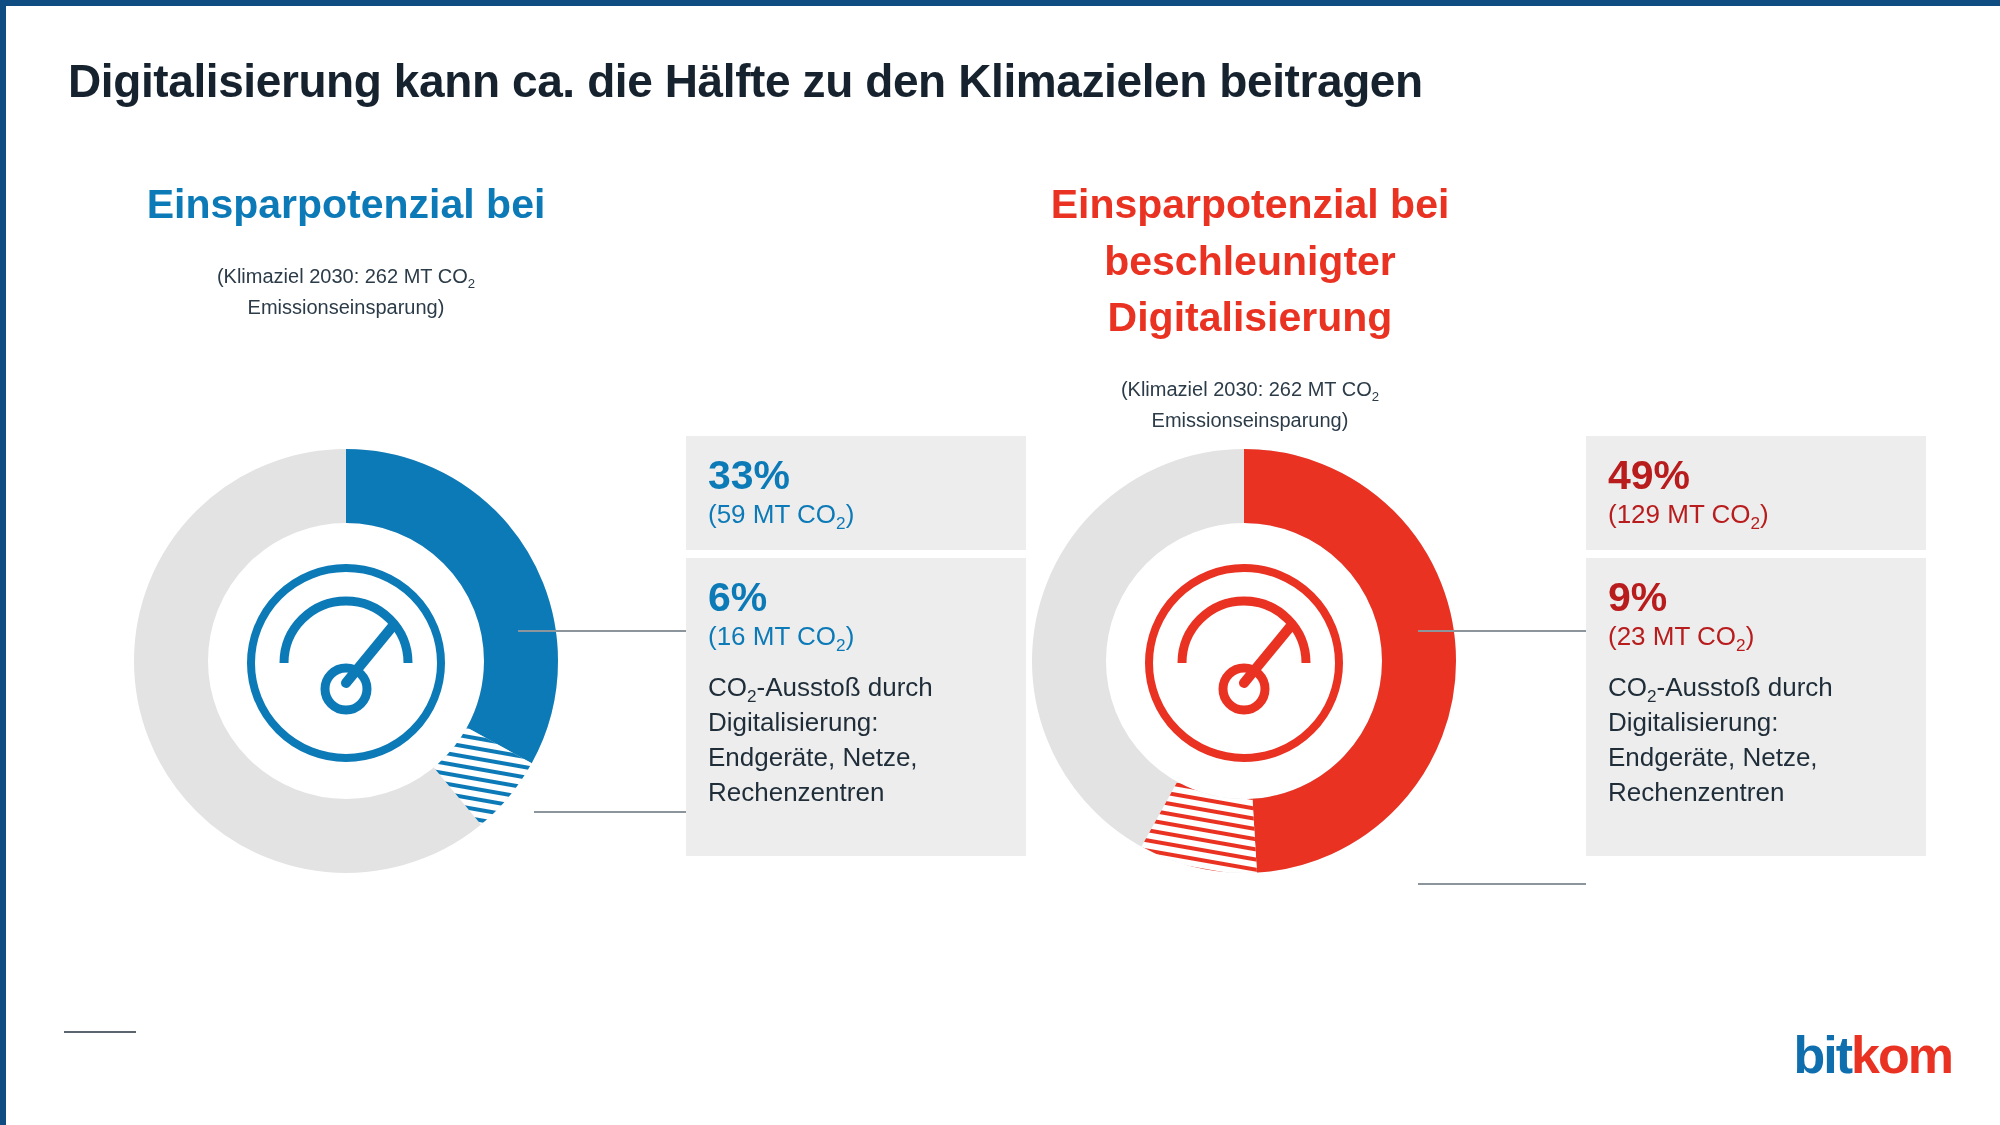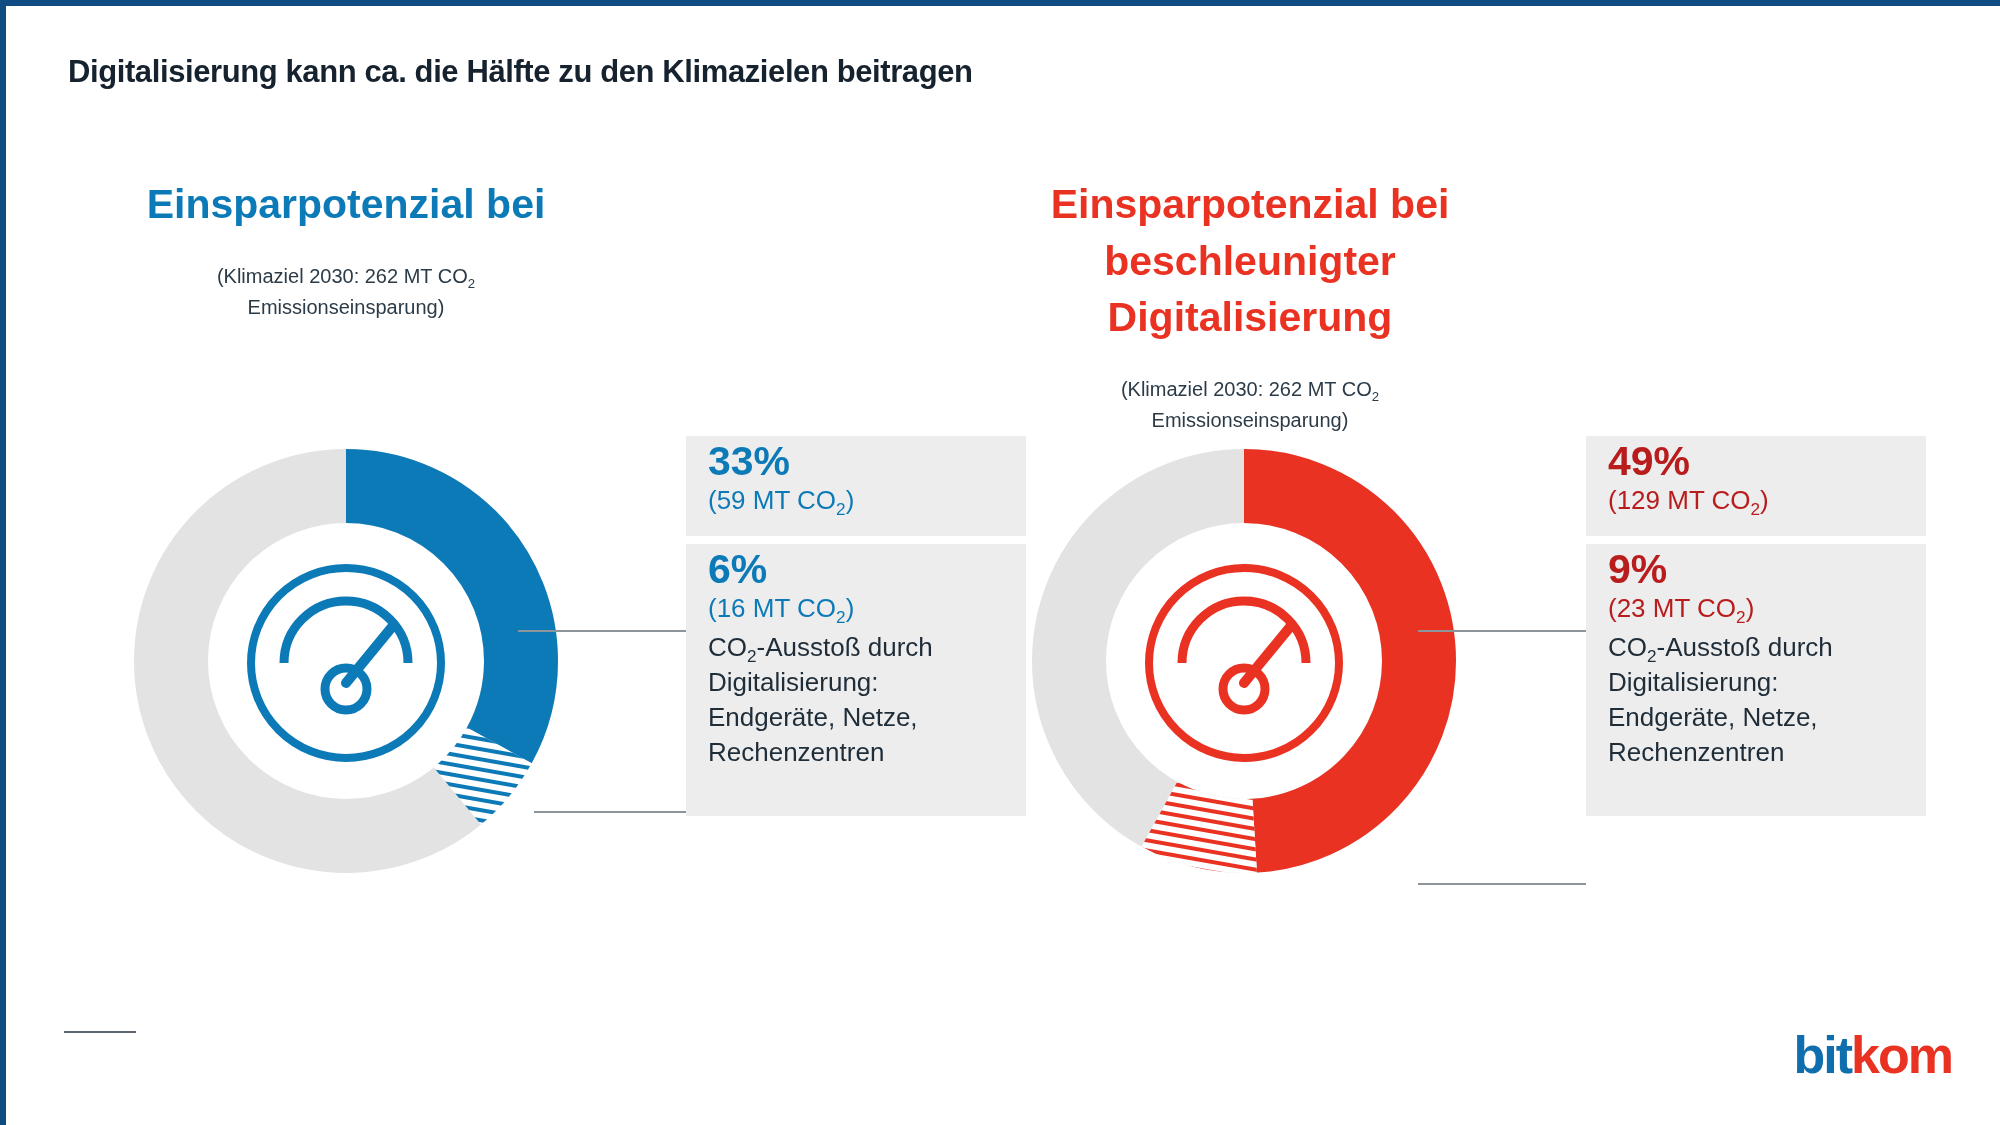--- a/index.html
+++ b/index.html
@@ -15,21 +15,21 @@
     width:2000px;height:1125px;
     box-sizing:border-box;
     border-top:6px solid #0f4c81;
     border-left:6px solid #0f4c81;
     background:#fff;
   }
   
   .title{
     position:absolute;
     left:62px; top:48px;
-    font-size:31px;
+    font-size:46px;
     font-weight:bold;
     letter-spacing:-0.4px;
     color:#16222e;
     white-space:nowrap;
   }
 
   
   .panel{ position:absolute; top:170px; }
   .panel.left{ left:60px; width:930px; }
   .panel.right{ left:960px; width:1000px; }
@@ -71,40 +71,40 @@
   .donut-svg{ display:block; }
 
   
   .callouts{ position:absolute; }
   .panel.left .callouts{ left:620px; top:260px; width:340px;}
   .panel.right .callouts{ left:620px; top:260px; width:340px;}
 
   .box{
     background:#ededed;
     box-sizing:border-box;
-    padding:4px 22px 20px 22px;
+    padding:18px 22px 20px 22px;
     width:340px;
   }
   .box + .box{ margin-top:8px; }
   .box .pct{
     font-size:41px;
     font-weight:bold;
     line-height:1.05;
     margin:0 0 2px 0;
   }
   .box .mt{
     font-size:26px;
     line-height:1.2;
     margin:0;
   }
   .box .desc{
     font-size:26px;
     line-height:1.34;
     color:#1f2d39;
-    margin-top:6px;
+    margin-top:18px;
   }
   .panel.left .pct, .panel.left .mt{ color:#0d7ab8; }
   .panel.right .pct, .panel.right .mt{ color:#b91c1c; }
 
   
   .leader{ position:absolute; pointer-events:none; }
 
   
   .rule{
     position:absolute;

